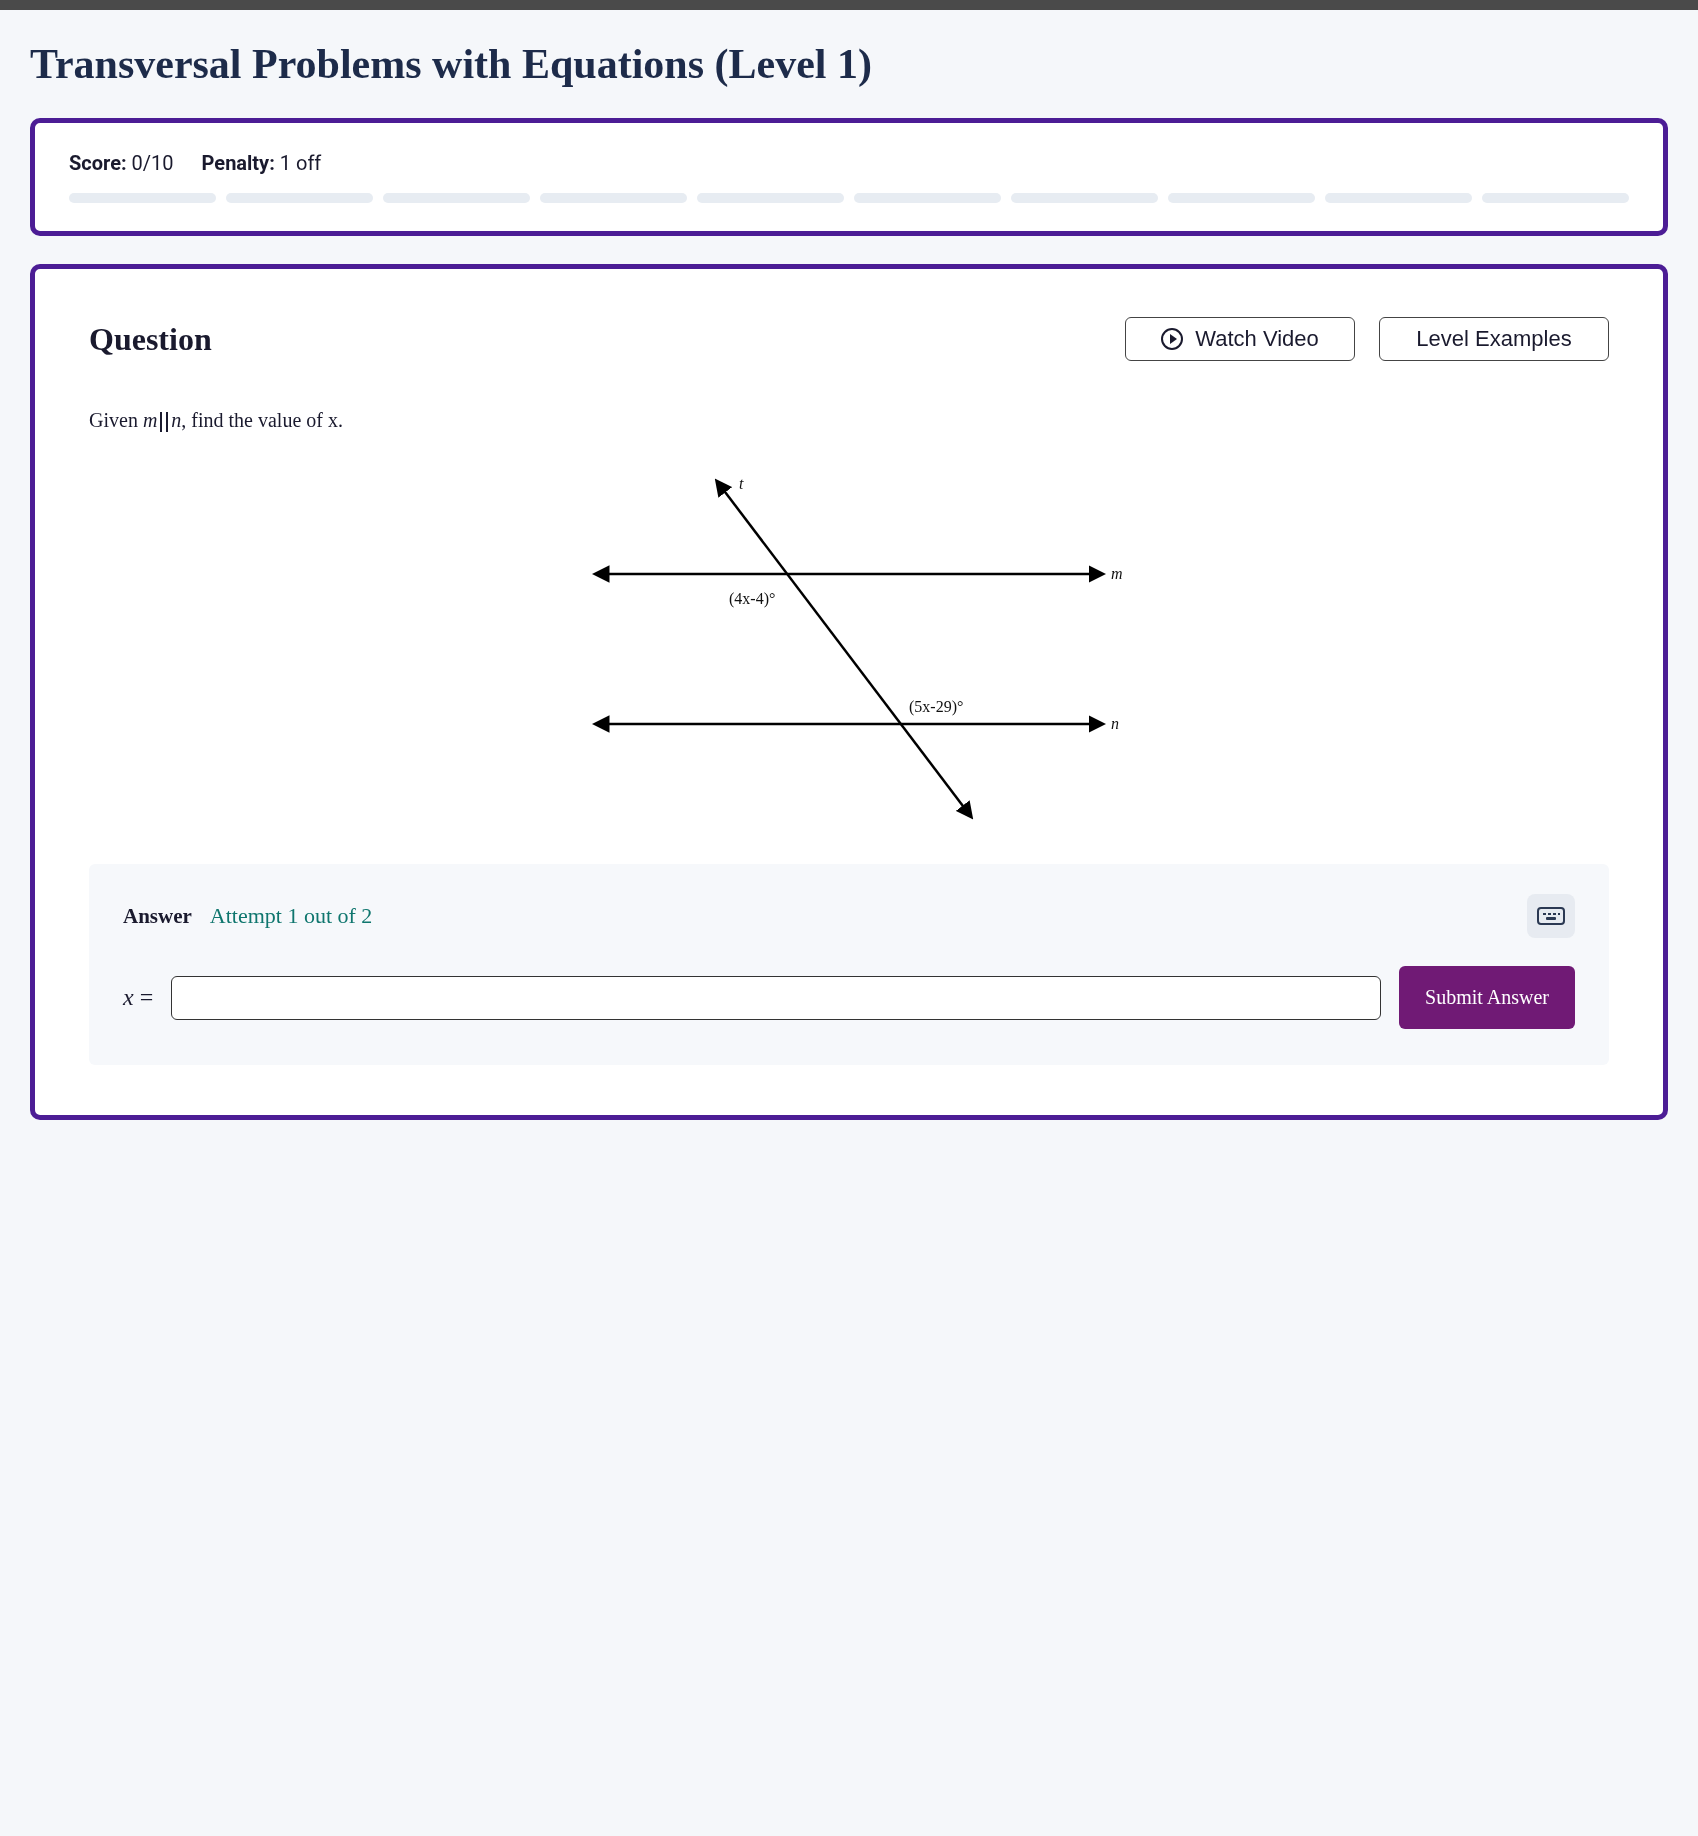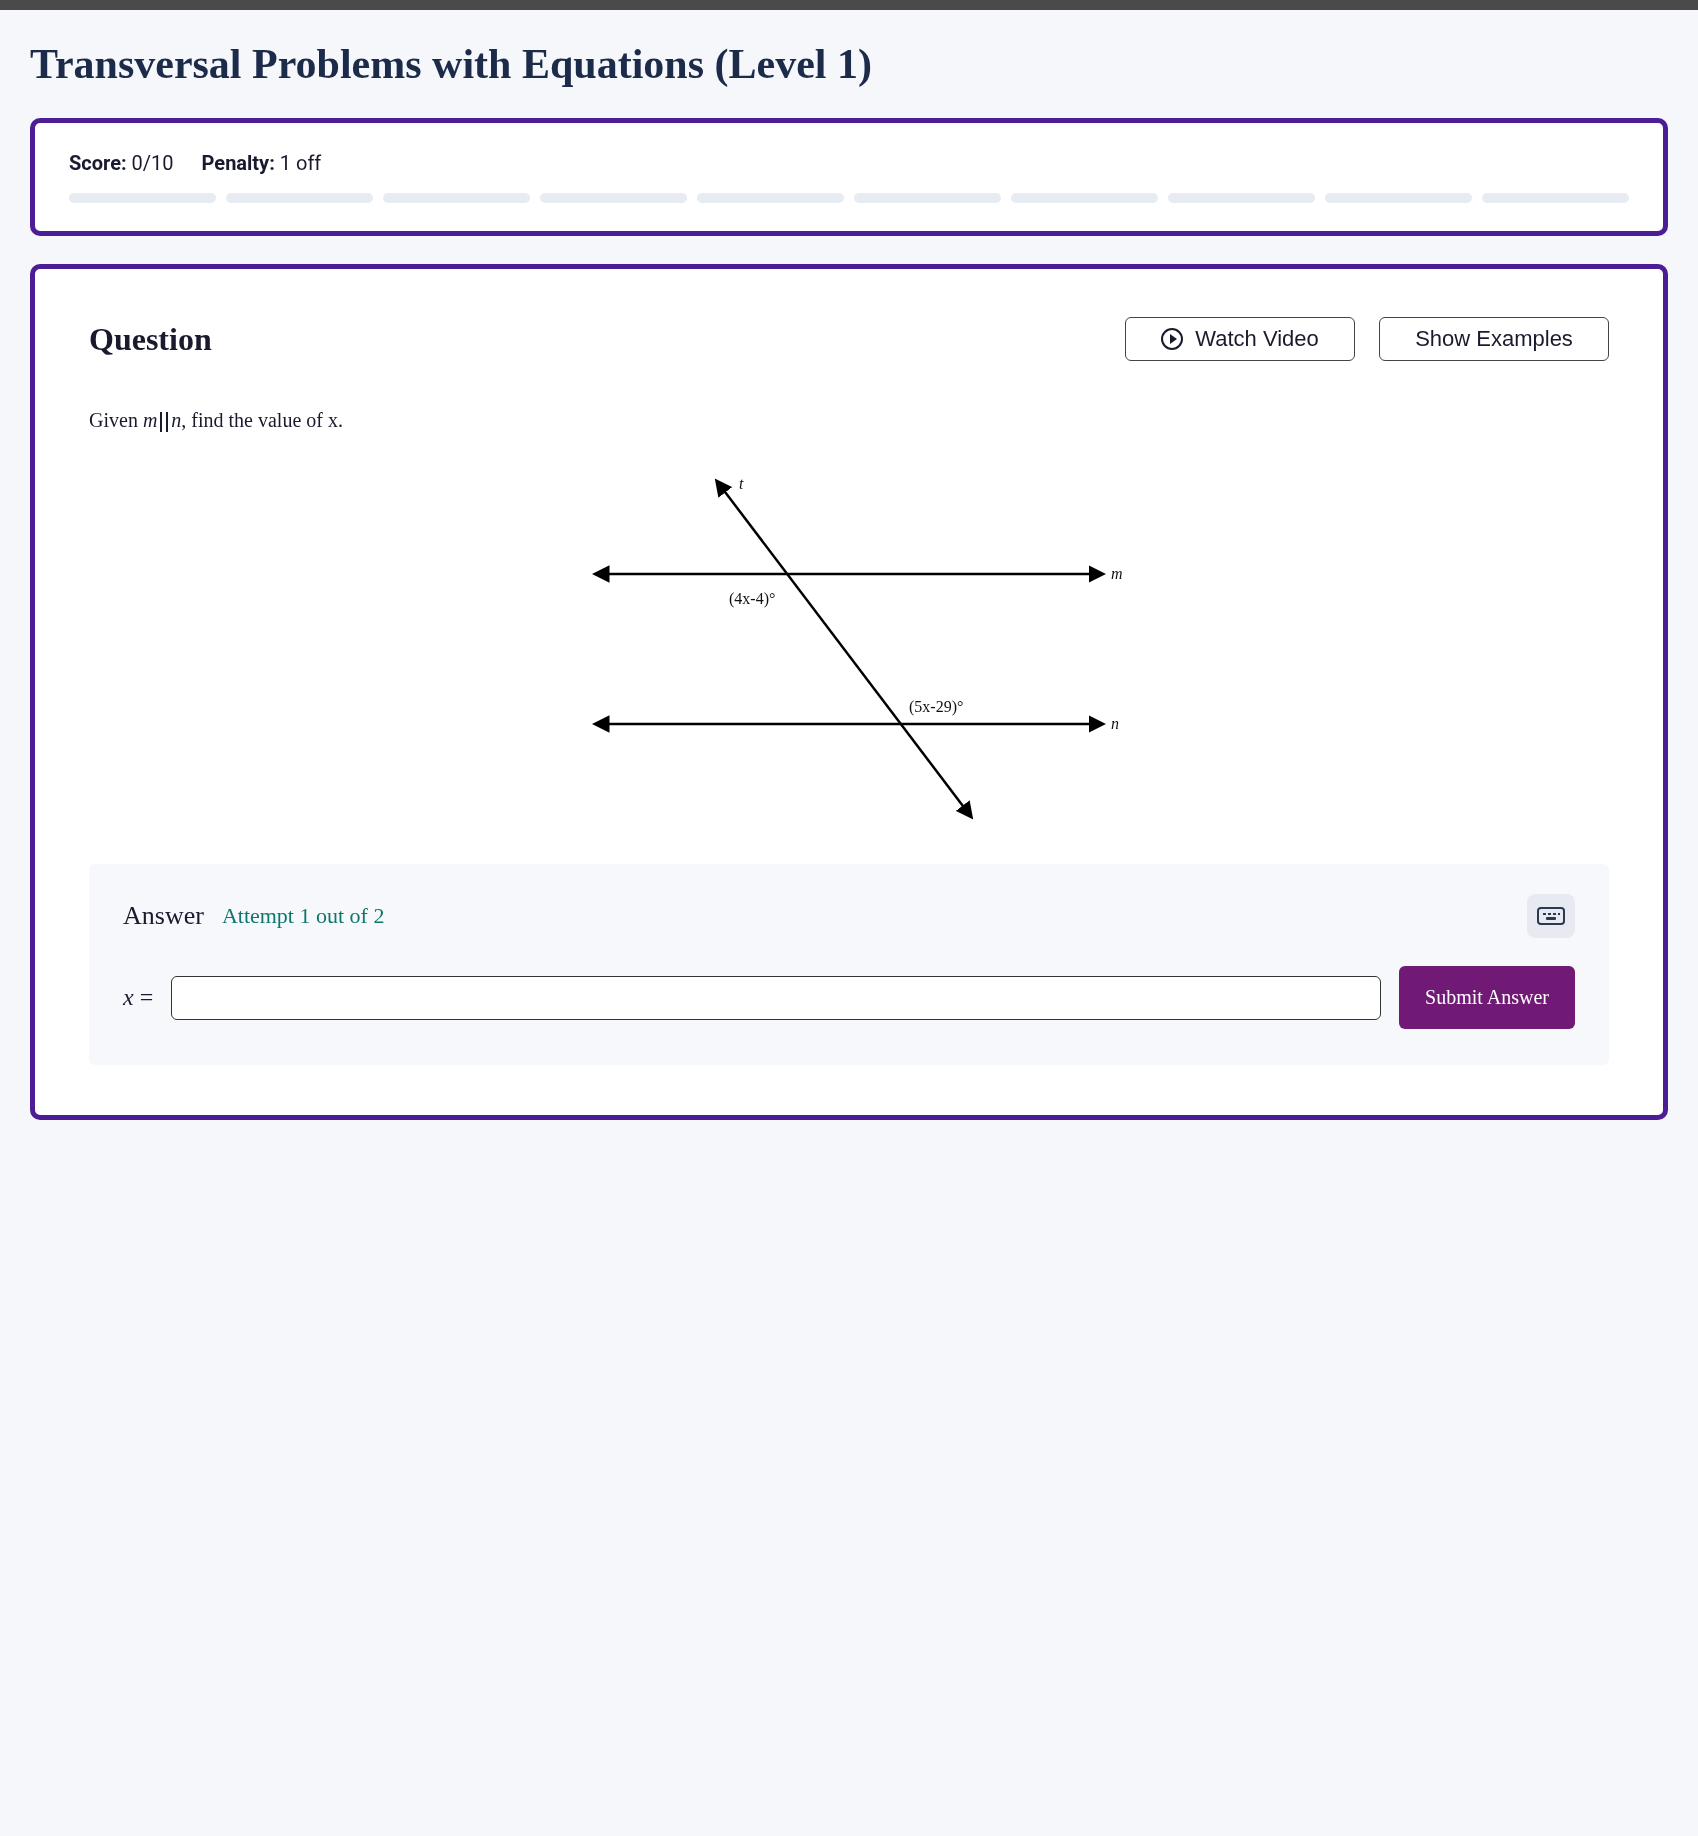--- a/index.html
+++ b/index.html
@@ -134,22 +134,22 @@
     padding: 30px 34px 36px 34px;
   }
   .answer-head {
     display: flex;
     align-items: center;
     gap: 18px;
     margin-bottom: 28px;
   }
   .answer-head .ah-title {
     font-family: Georgia, "Times New Roman", serif;
-    font-size: 26px;
-    font-weight: 400;
+    font-size: 21px;
+    font-weight: 700;
   }
   .answer-head .ah-sub {
     font-family: Georgia, "Times New Roman", serif;
     font-size: 22px;
     color: #0f766e;
   }
   .kb-btn {
     margin-left: auto;
     width: 48px; height: 44px;
     border-radius: 8px;
@@ -248,21 +248,21 @@
 
   <div class="card question-card">
 
     <div class="q-header">
       <h2>Question</h2>
       <button class="btn-outline">
         <span class="play-icon"></span>
         <span>Watch Video</span>
       </button>
       <button class="btn-outline">
-        <span>Show Examples</span>
+        <span>Level Examples</span>
       </button>
     </div>
 
     <p class="q-text">
       <span>Given </span><span class="mi">m</span><span class="parallel"></span><span class="mi">n</span><span>, find the value of x.</span>
     </p>
 
     <div class="diagram-wrap">
       <svg class="diagram" viewBox="0 0 620 360">
         <defs>

